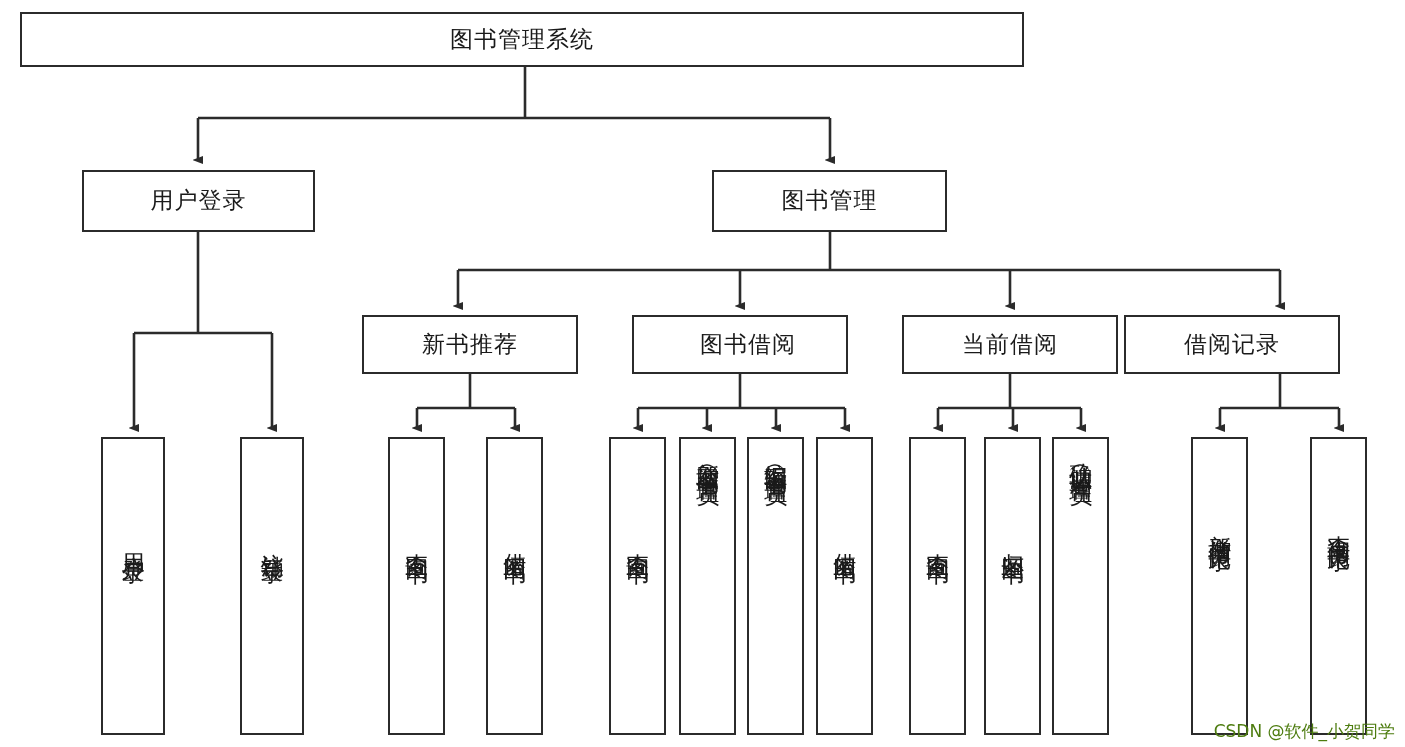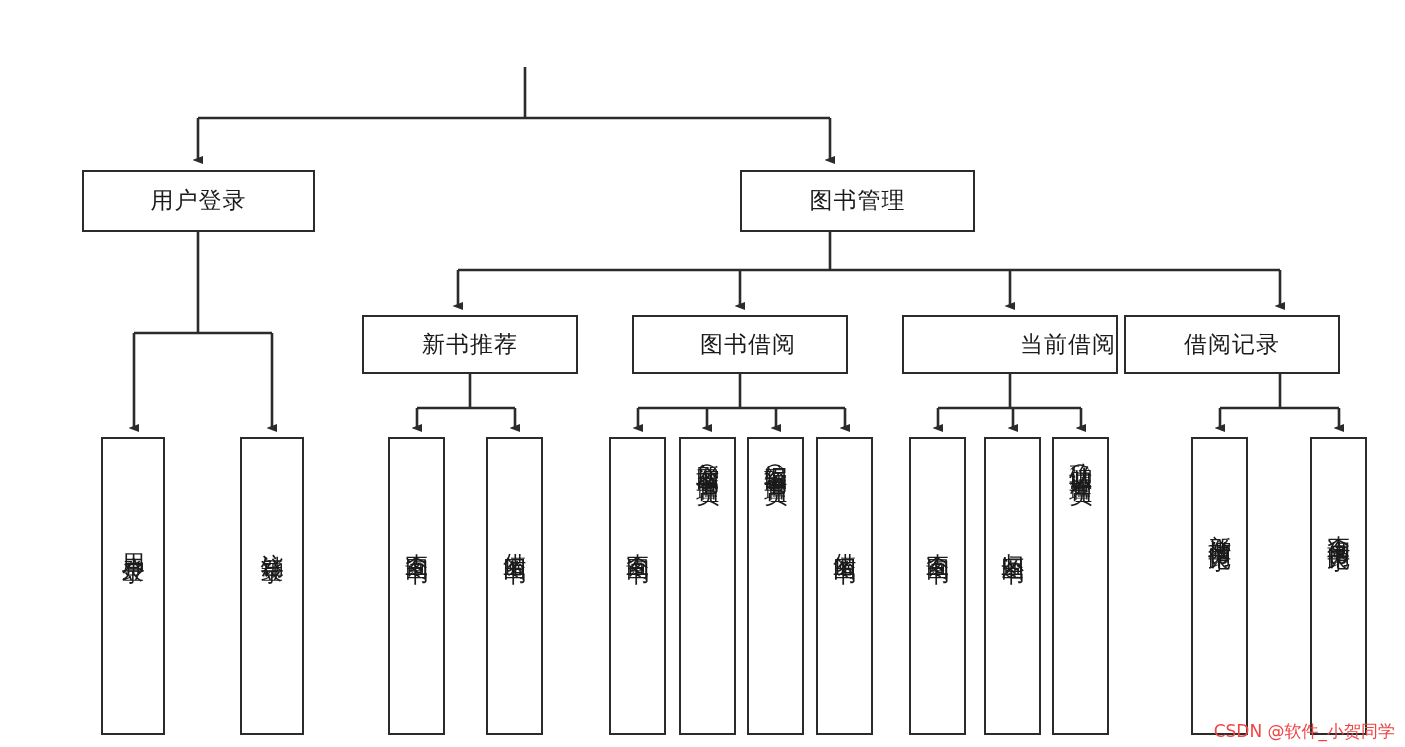--- a/index.html
+++ b/index.html
@@ -50,21 +50,21 @@
     padding-top: 6px;
     white-space: nowrap;
   }
   .node-v.pad-mid { padding-top: 78px; }
   .node-v.pad-big { padding-top: 96px; }
   .watermark {
     position: absolute;
     right: 10px;
     bottom: 4px;
     font-size: 17px;
-    color: #ef4444;
+    color: #4d7c0f;
     white-space: nowrap;
     font-family: "DejaVu Sans", "Liberation Sans", sans-serif;
   }
 </style>
 </head>
 <body>
 
 <div id="canvas">
 
   <svg class="edges" viewBox="0 0 1405 747">
@@ -110,37 +110,40 @@
       <path d="M1013,408 L1013,428" marker-end="url(#arrow)"></path>
       <path d="M1081,408 L1081,428" marker-end="url(#arrow)"></path>
 
       <path d="M1280,374 L1280,408"></path>
       <path d="M1220,408 L1339,408"></path>
       <path d="M1220,408 L1220,428" marker-end="url(#arrow)"></path>
       <path d="M1339,408 L1339,428" marker-end="url(#arrow)"></path>
     </g>
   </svg>
 
+  <div class="node node-h" id="root-node" style="left: 20px; top: 12px; width: 1004px; height: 55px;">
+      <span>图书管理系统</span>
+    </div>
 
   <div id="level2-host">
       <div class="node node-h" style="left: 82px; top: 170px; width: 233px; height: 62px;">
         <span>用户登录</span>
       </div>
-      <div class="node node-h" style="left: 712px; top: 170px; width: 235px; height: 62px; margin-left: 28px;">
+      <div class="node node-h" style="left: 712px; top: 170px; width: 235px; height: 62px;">
         <span>图书管理</span>
       </div>
     </div>
   <div id="level3-host">
       <div class="node node-h" style="left: 362px; top: 315px; width: 216px; height: 59px; justify-content: center;">
         <span>新书推荐</span>
       </div>
       <div class="node node-h" style="left: 632px; top: 315px; width: 216px; height: 59px; padding-left: 16px;">
         <span>图书借阅</span>
       </div>
-      <div class="node node-h" style="left: 902px; top: 315px; width: 216px; height: 59px; justify-content: flex-end;">
+      <div class="node node-h" style="left: 902px; top: 315px; width: 216px; height: 59px;">
         <span>当前借阅</span>
       </div>
       <div class="node node-h" style="left: 1124px; top: 315px; width: 216px; height: 59px;">
         <span>借阅记录</span>
       </div>
     </div>
   <div id="leaves-host">
       <div class="node node-v pad-big" style="left: 101px; top: 437px; width: 64px; height: 298px;">
         <span>用户登录</span>
       </div>

